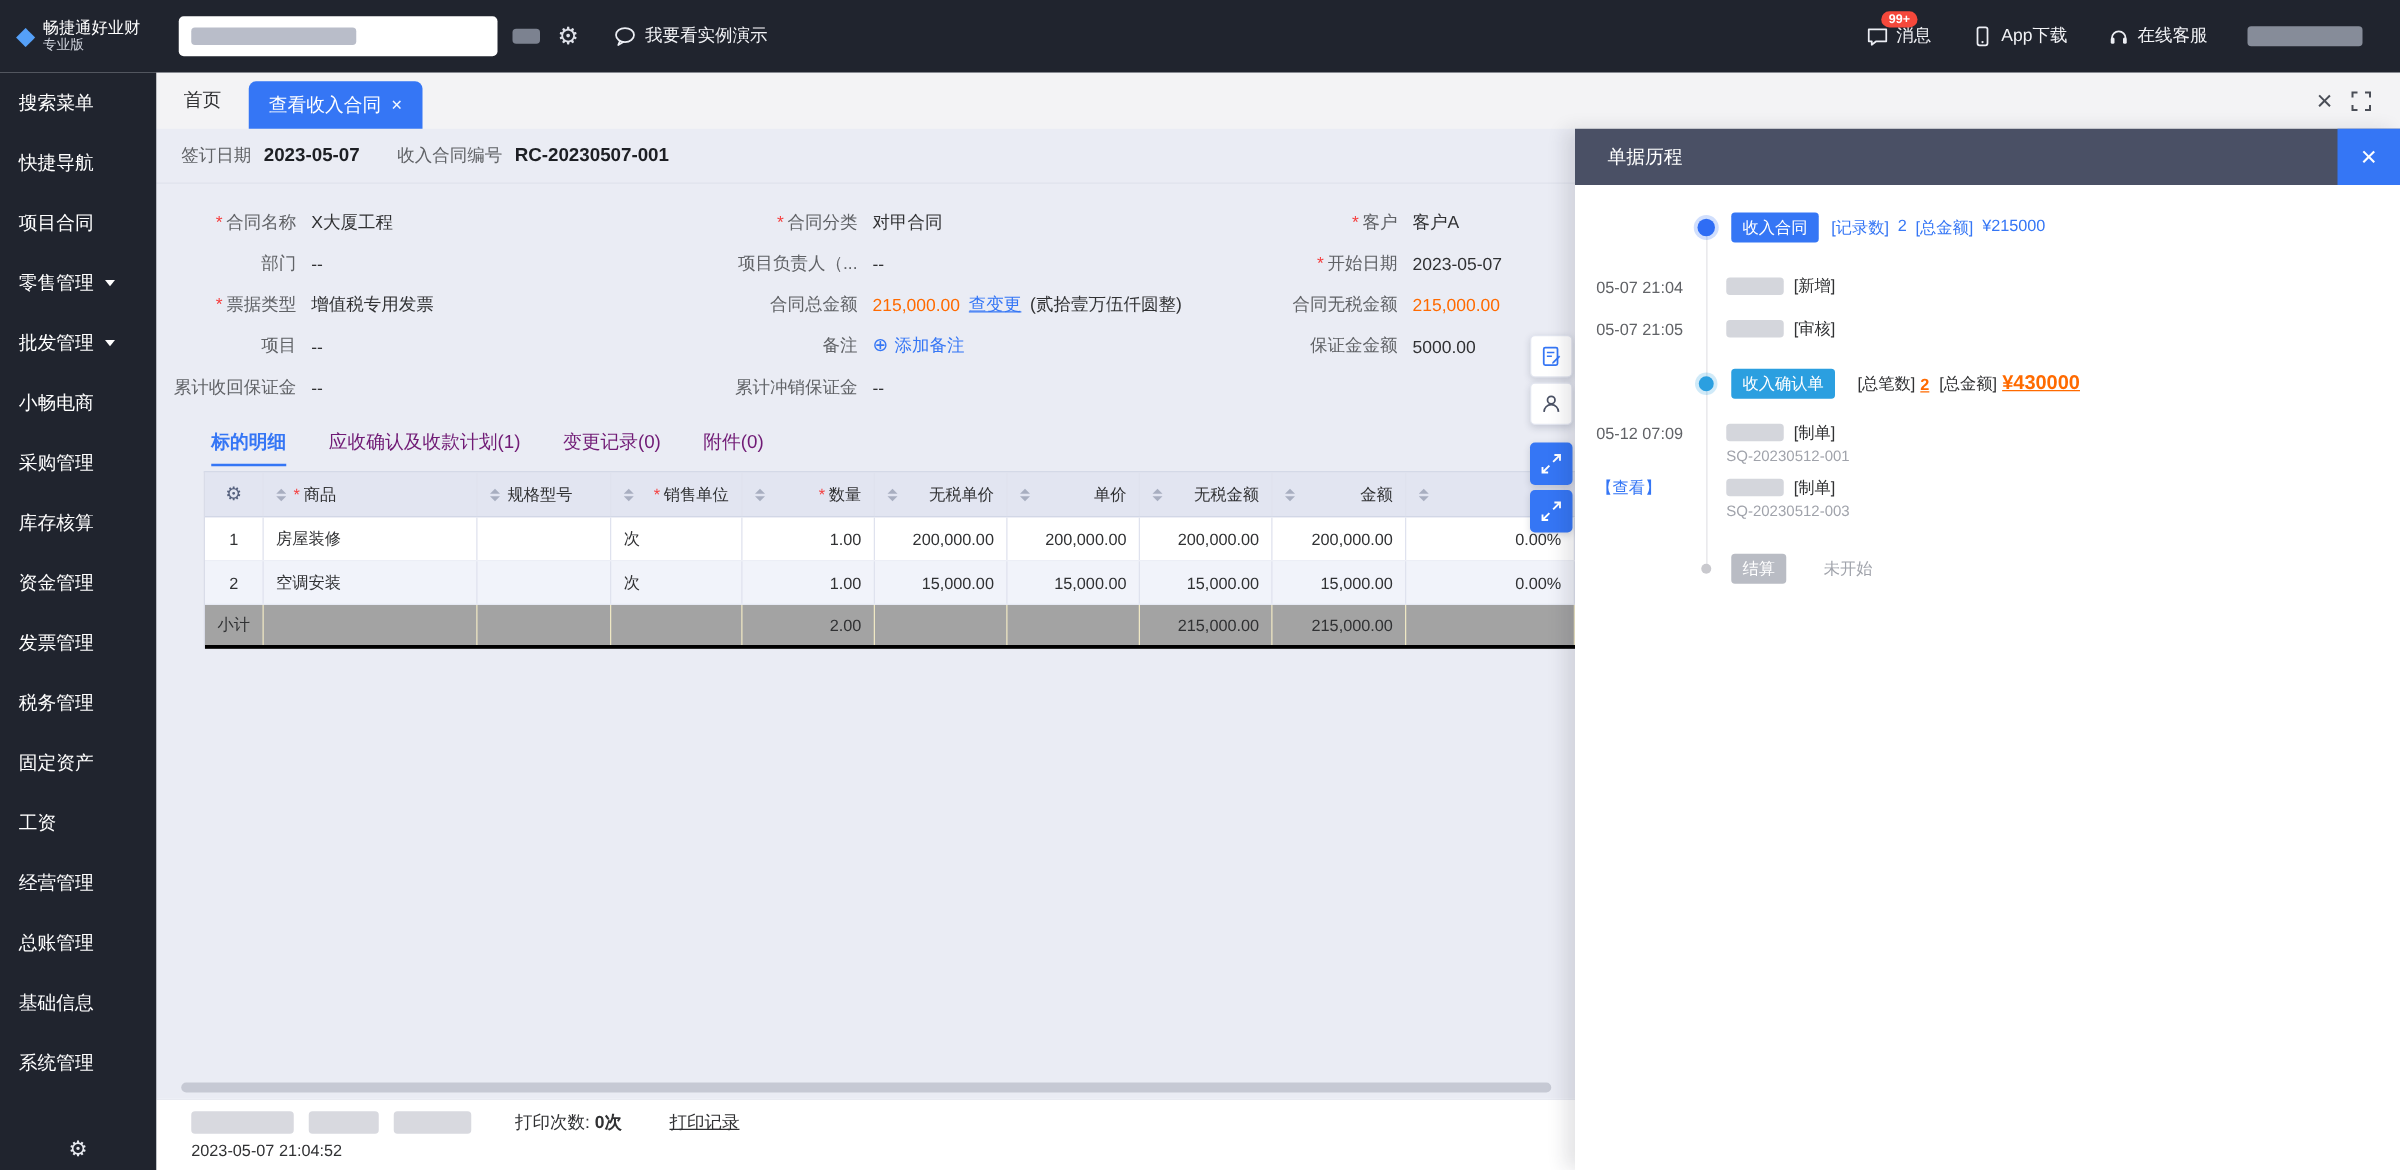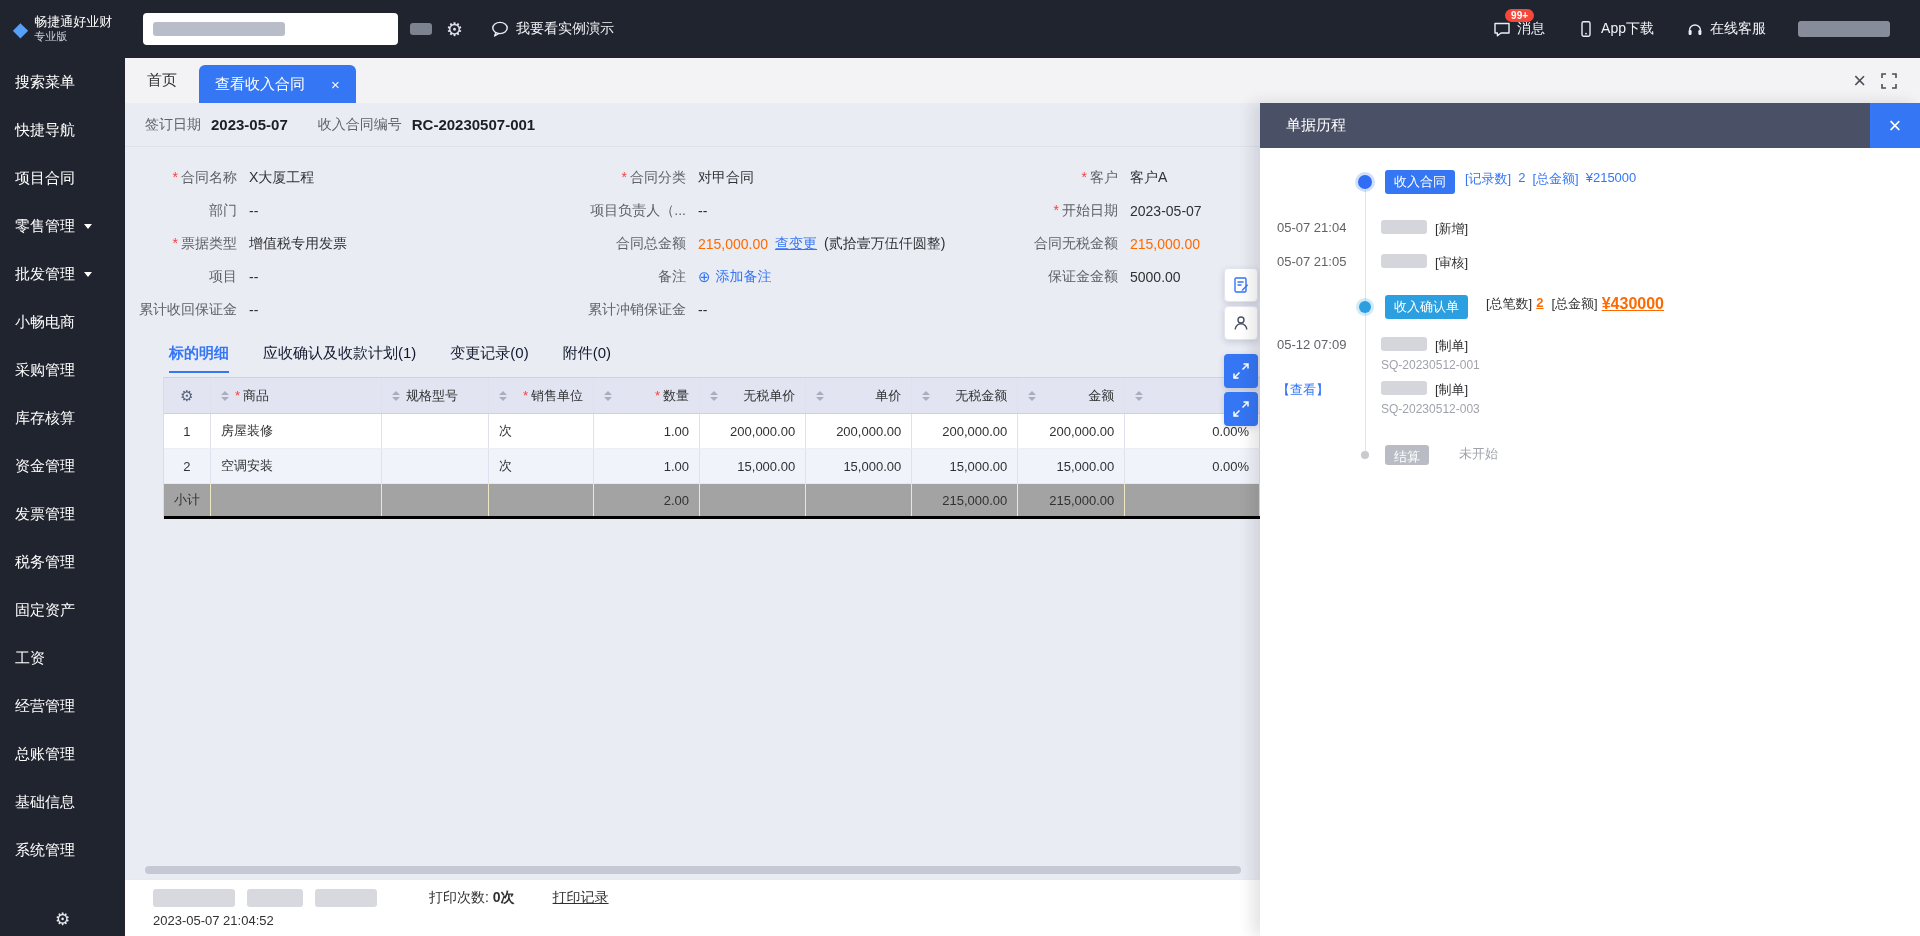--- a/index.html
+++ b/index.html
@@ -24,21 +24,21 @@
 
   
   .sidebar{position:absolute;left:0;top:58px;width:125px;bottom:0;background:#20242e;color:#fff;z-index:25}
   .side-item{height:48px;display:flex;align-items:center;padding-left:15px;font-size:15px;cursor:pointer}
   .caret{width:0;height:0;border-left:4px solid transparent;border-right:4px solid transparent;border-top:5px solid #fff;margin-left:9px}
   .side-gear{position:absolute;bottom:6px;left:0;width:100%;text-align:center;font-size:17px;color:#e8eaf0;cursor:pointer}
 
   
   .tabstrip{position:absolute;left:125px;top:58px;right:0;height:45px;background:#f3f3f5;display:flex;align-items:flex-end;z-index:20}
   .tab-home{font-size:15px;color:#303133;padding:0 22px;height:45px;display:flex;align-items:center;cursor:pointer}
-  .tab-active{height:38px;background:#3576f5;color:#fff;border-radius:6px 6px 0 0;display:flex;align-items:center;gap:26px;padding:0 16px;font-size:15px;cursor:pointer}
+  .tab-active{height:38px;background:#3576f5;color:#fff;border-radius:6px 6px 0 0;display:flex;align-items:center;gap:8px;padding:0 16px;font-size:15px;cursor:pointer}
   .tab-close{font-size:15px;opacity:.95;cursor:pointer}
   .strip-spacer{flex:1}
   .win-close{font-size:22px;color:#4a4e57;margin:0 14px;align-self:center;cursor:pointer;line-height:1}
   .win-expand{margin-right:22px;align-self:center;cursor:pointer}
 
   
   .content{position:absolute;left:125px;top:103px;width:1265px;bottom:0;background:#eaecf4;overflow:hidden;z-index:10}
   .doc-header{height:44px;display:flex;align-items:center;padding-left:20px;gap:10px;border-bottom:1px solid #dfe2ec}
   .dh-label{font-size:14px;color:#606266}
   .dh-value{font-size:15px;color:#1d1f24;font-weight:bold;margin-right:20px}
@@ -48,21 +48,21 @@
   .flabel{color:#606266;text-align:right;flex-shrink:0;white-space:nowrap;overflow:hidden}
   .fvalue{color:#303133;padding-left:12px;flex-shrink:0;display:flex;align-items:center;gap:7px;white-space:nowrap;overflow:hidden}
   .l1{width:112px}.v1{width:200px}.l2{width:249px}.v2{width:300px}.l3{width:132px}.v3{flex:1}
   .req{color:#f53f3f;font-style:normal;margin-right:3px}
   .amt{color:#ff6a00}
   .link{color:#3576f5;text-decoration:underline;cursor:pointer}
   .addnote{color:#3576f5;cursor:pointer;display:inline-flex;gap:5px;align-items:center}
   .addnote .plus{font-size:15px;line-height:1}
 
   .dtabs{display:flex;gap:34px;padding-left:44px;margin-top:18px;font-size:15px;align-items:flex-end}
-  .dtab{color:#0f172a;cursor:pointer;padding-bottom:8px;border-bottom:2px solid transparent}
+  .dtab{color:#701a75;cursor:pointer;padding-bottom:8px;border-bottom:2px solid transparent}
   .dtab.active{color:#3576f5;border-bottom-color:#3576f5;font-weight:bold}
 
   
   .tbl{margin:4px 0 0 38px;width:1097px;font-size:13px;border-top:1px solid #cdd2e2;border-left:1px solid #d9dce8}
   .trow{display:flex;height:35px;align-items:stretch}
   .thead{height:36px;background:#e2e5f1;border-bottom:1px solid #cdd2e2}
   .tc{border-right:1px solid #dfe2ee;display:flex;align-items:center;padding:0 10px;overflow:hidden;white-space:nowrap}
   .c0{width:49px;justify-content:center;padding:0}
   .c1{width:178px}.c2{width:111px}.c3{width:109px}
   .c4,.c5,.c6,.c7{width:110px}.c8{width:111px}.c9{width:140px}
@@ -76,21 +76,21 @@
   .sort i{display:block;width:0;height:0;border-left:4px solid transparent;border-right:4px solid transparent}
   .sort .up{border-bottom:4px solid #a8aec0}
   .sort .dn{border-top:4px solid #a8aec0}
   .hgear{color:#56617e;font-size:15px;cursor:pointer;line-height:1}
 
   .hscroll{position:absolute;left:20px;bottom:62px;width:1096px;height:8px;background:#c6c9d4;border-radius:4px;cursor:pointer}
 
   .bottombar{position:absolute;left:0;bottom:0;width:100%;height:57px;background:#fff;padding:9px 0 0 28px;border-top:1px solid #e8eaf1}
   .bb-line1{display:flex;align-items:center;gap:12px}
   .bb-redact{background:#d8d9df;border-radius:3px;height:18px}
-  .print-label{font-size:14px;color:#303133;margin-left:40px}
+  .print-label{font-size:14px;color:#303133;margin-left:23px}
   .print-count{font-weight:bold}
   .print-log{font-size:14px;color:#303133;text-decoration:underline;margin-left:26px;cursor:pointer}
   .bb-time{font-size:13px;color:#303133;margin-top:6px}
 
   
   .float-icons{position:absolute;left:1224px;top:268px;display:flex;flex-direction:column;gap:4px;z-index:18}
   .fi{width:34px;height:34px;border-radius:4px;display:flex;align-items:center;justify-content:center;cursor:pointer;box-shadow:0 2px 6px rgba(40,50,80,.18)}
   .fi.white{background:#fff;border:1px solid #e3e6f0}
   .fi.blue{background:#3576f5}
   .fi.gap{margin-top:10px}
@@ -98,21 +98,21 @@
   
   .history{position:absolute;left:1260px;top:103px;right:0;bottom:0;background:#fff;box-shadow:-8px 0 14px rgba(30,35,50,.12);z-index:22}
   .h-head{height:45px;background:#4a5065;display:flex;align-items:center;color:#fff;font-size:15px;padding-left:26px;position:relative}
   .h-close{position:absolute;right:0;top:0;width:50px;height:45px;background:#3576f5;border:none;color:#fff;font-size:22px;cursor:pointer;line-height:1}
   .h-body{position:relative;height:calc(100% - 45px);font-size:13px}
   .h-line{position:absolute;left:105px;top:34px;height:273px;width:1px;background:#e3e4e8}
   .dot{position:absolute;border-radius:50%}
   .d1{left:98px;top:27px;width:14px;height:14px;background:#2f6df5;box-shadow:0 0 0 3px rgba(47,109,245,.22)}
   .d2{left:99px;top:153px;width:12px;height:12px;background:#2b9fe0;box-shadow:0 0 0 3px rgba(43,159,224,.22)}
   .d3{left:101px;top:303px;width:8px;height:8px;background:#c9c9ce}
-  .h-node,.h-event{position:absolute;display:flex;}
+  .h-node,.h-event{position:absolute;display:flex;align-items:center}
   .hbadge{color:#fff;font-size:13px;padding:3px 9px;border-radius:3px;margin-right:10px;cursor:pointer;flex-shrink:0}
   .b-blue{background:#3576f5}.b-teal{background:#2b9fe0}.b-gray{background:#b9bcc4}
   .meta-blue{color:#3576f5;display:flex;gap:7px}
   .h-date{color:#606266;width:86px;flex-shrink:0;margin-right:18px}
   .h-date.hlink{color:#3576f5;cursor:pointer}
   .name-redact{width:46px;height:14px;background:#d4d6dc;border-radius:3px;margin-right:8px;flex-shrink:0}
   .h-action{color:#303133}
   .h-doc{position:absolute;color:#a0a3ab;font-size:12px;left:121px}
   .h-mlabel{color:#303133;margin:0 4px 0 8px}
   .h-orange{color:#ff6a00;font-weight:bold;cursor:pointer}

